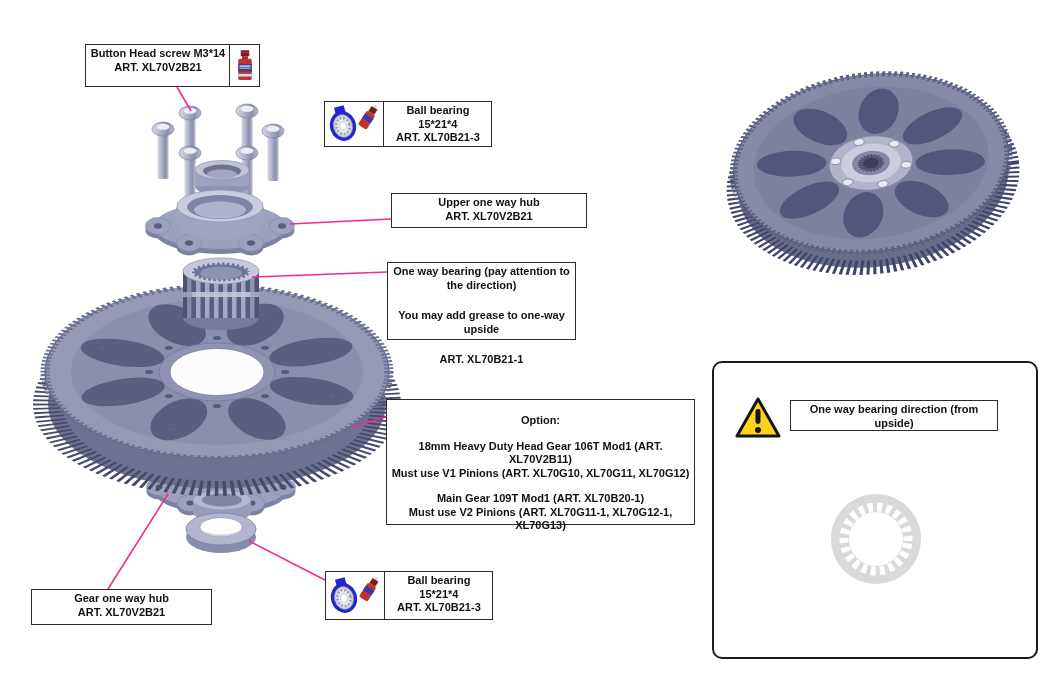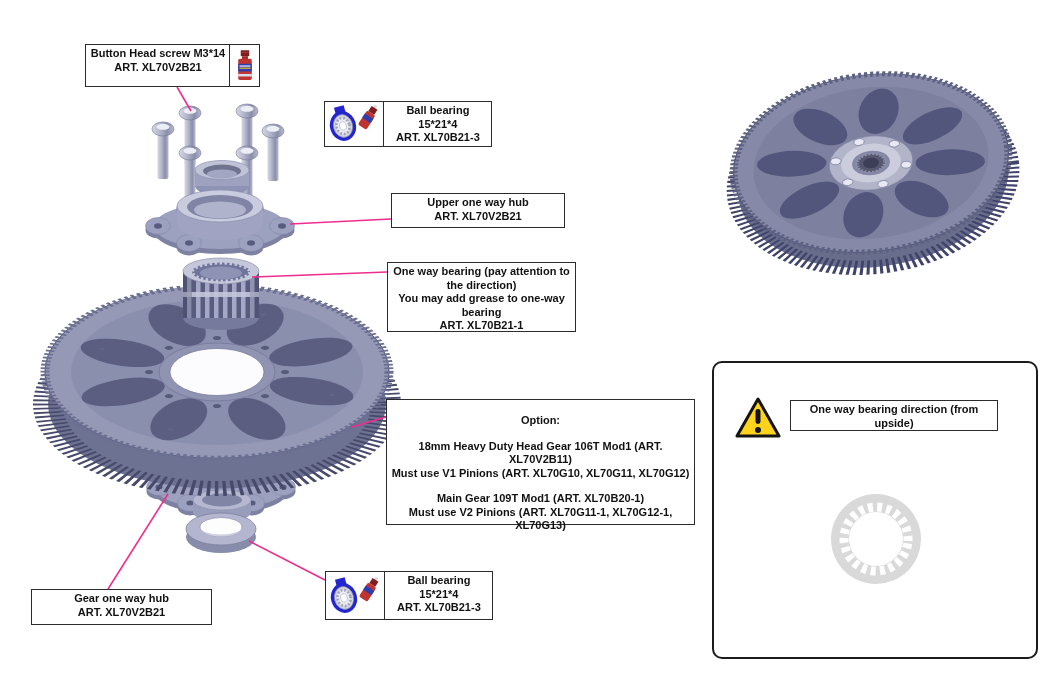--- a/index.html
+++ b/index.html
@@ -370,28 +370,28 @@
         <rect x="-5" y="-2" width="10" height="5" fill="#2b3fb0"></rect>
       </g>
     </svg>
   </div>
   <div class="callout" style="left:383.4px; top:101px; width:109px; height:46px;">
     <div>Ball bearing</div>
     <div>15*21*4</div>
     <div>ART. XL70B21-3</div>
   </div>
 
-  <div class="callout" style="left:391px; top:193px; width:174px; height:35px;">
+  <div class="callout" style="left:391px; top:193px; width:196px; height:35px;">
     <div>Upper one way hub</div>
     <div>ART. XL70V2B21</div>
   </div>
 
-  <div class="callout" style="left:387px; top:262px; width:189px; height:70px;">
+  <div class="callout" style="left:387px; top:262px; width:189px; height:78px;gap:17px;">
     <div>One way bearing (pay attention to the direction)</div>
-    <div>You may add grease to one-way bearing</div>
+    <div>You may add grease to one-way upside</div>
     <div>ART. XL70B21-1</div>
   </div>
 
   <div class="callout" style="left:386px; top:399px; width:309px; height:126px;">
     <div class="mg-gap">Option:</div>
     <div class="mg-gap">18mm Heavy Duty Head Gear 106T Mod1 (ART. XL70V2B11)</div>
     <div>Must use V1 Pinions (ART. XL70G10, XL70G11, XL70G12)</div>
     <div class="mg-gap">Main Gear 109T Mod1 (ART. XL70B20-1)</div>
     <div>Must use V2 Pinions (ART. XL70G11-1, XL70G12-1, XL70G13)</div>
   </div>

